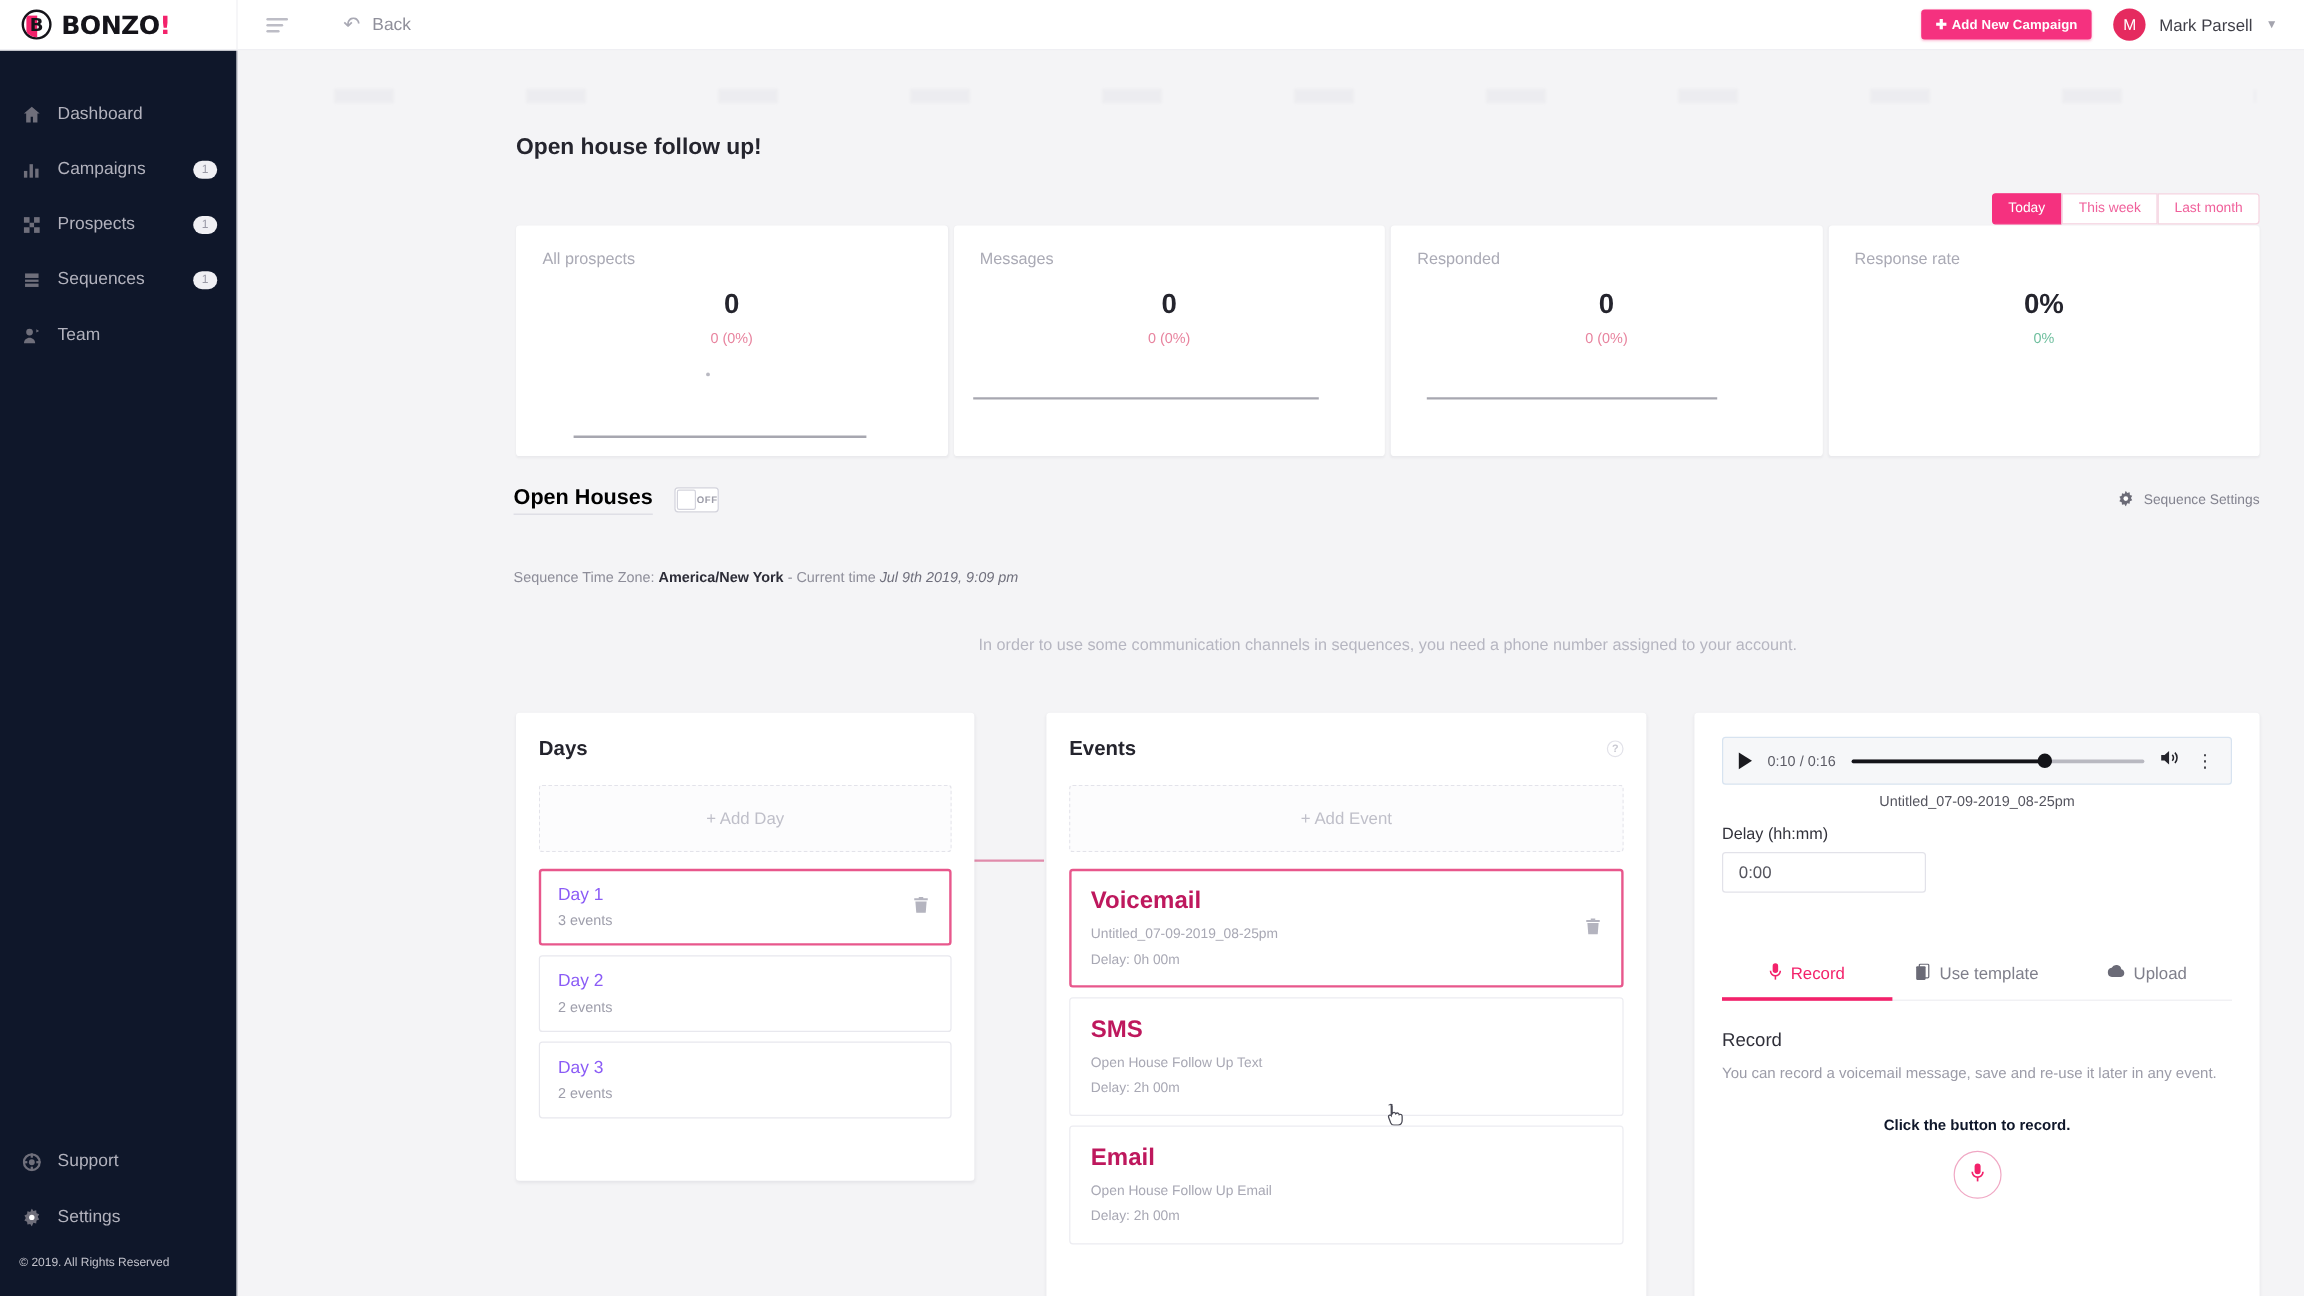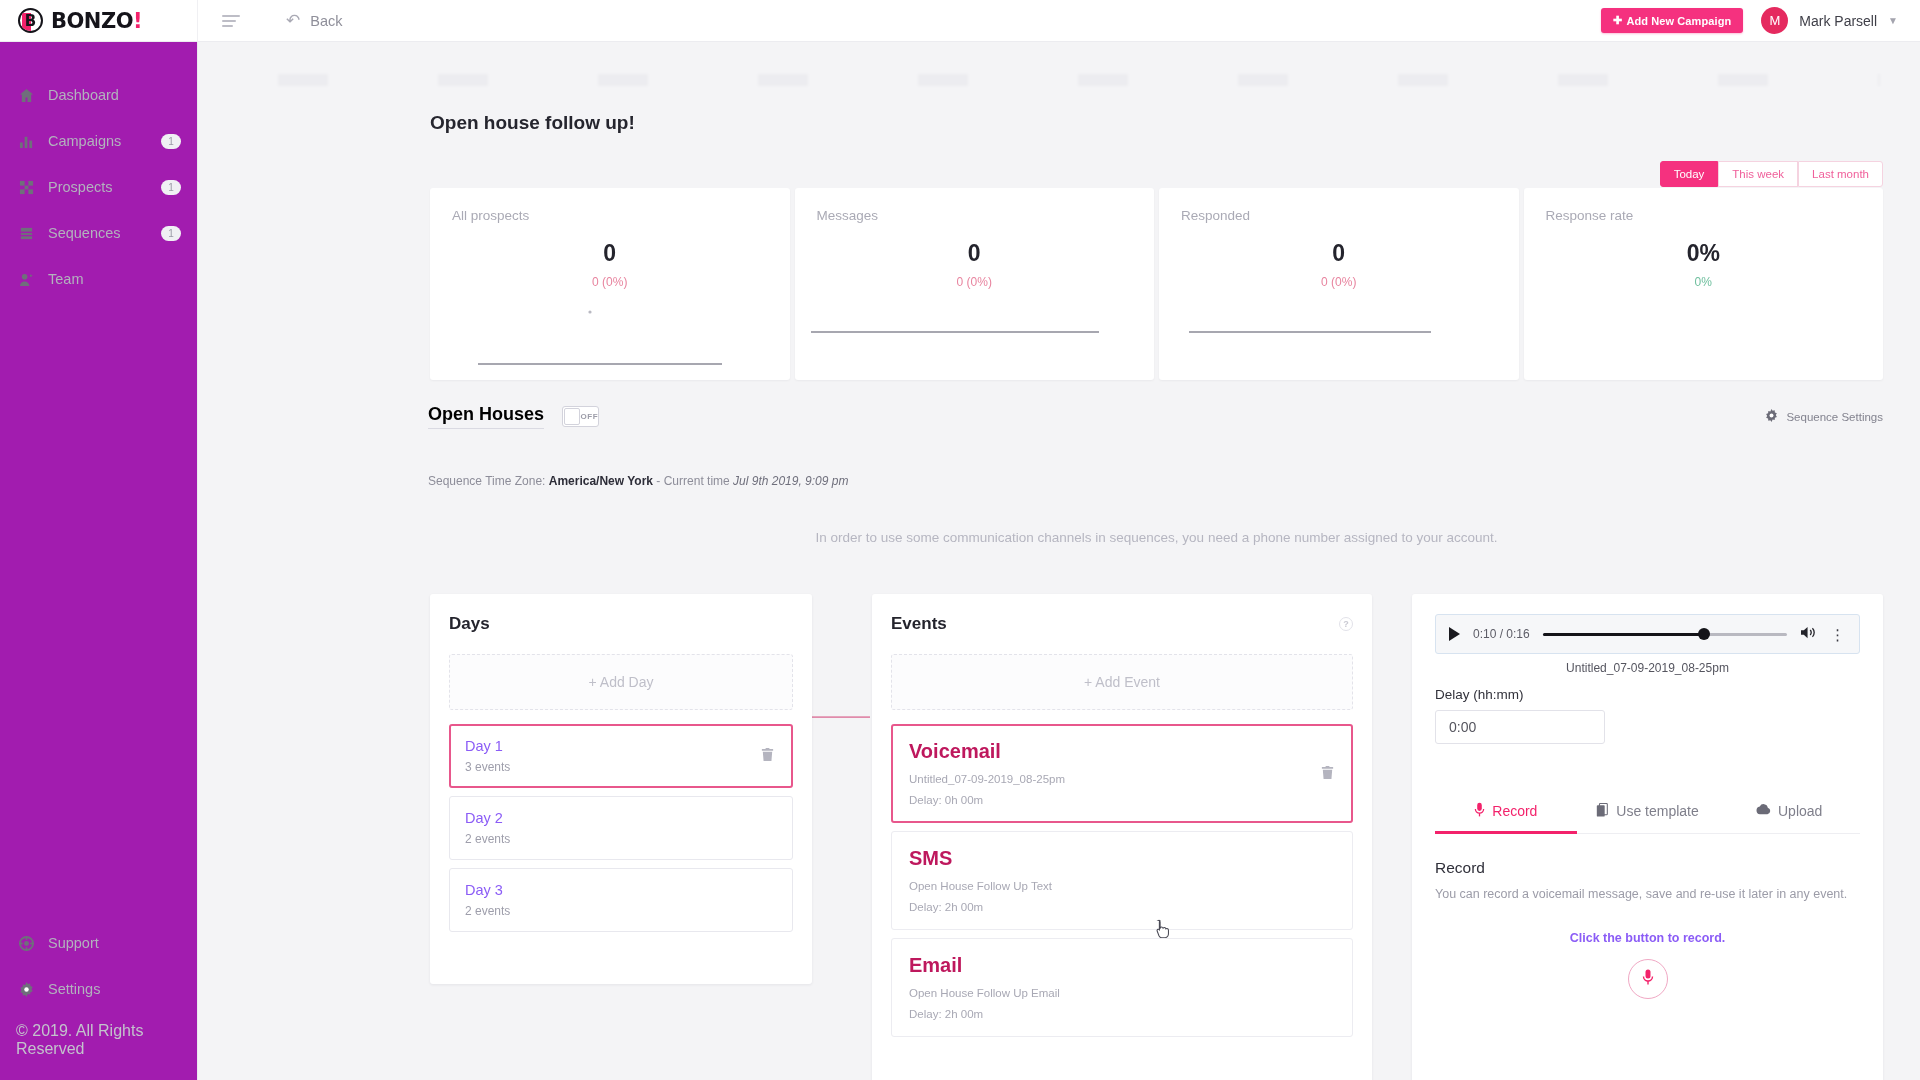--- a/index.html
+++ b/index.html
@@ -59,37 +59,37 @@
     font-size: 13px; display: flex; align-items: center; justify-content: center; font-weight: 500;
   }
   .user-name { font-size: 14px; color: #3f3f48; }
   .caret { color: #a4a4ae; font-size: 10px; }
 
   
   .body-row { flex: 1; display: flex; min-height: 0; }
 
   
   .sidebar {
-    width: 198px; flex: 0 0 198px; background: #a21caf;
+    width: 198px; flex: 0 0 198px; background: #0f172a;
     display: flex; flex-direction: column; position: relative;
     border-right: 1px solid #e9e9ee;
   }
   .nav-top { padding-top: 30px; }
   .nav-item {
     display: flex; align-items: center; height: 46px; padding: 0 16px 0 18px;
     gap: 13px; cursor: pointer; color: #b2b2bd; font-size: 14.5px;
   }
   .nav-item .ico { width: 17px; display: flex; justify-content: center; color: #6f6f7b; flex: 0 0 17px; }
   .nav-item .lbl { flex: 1; }
   .badge {
     background: #f0f0f4; color: #9a9aa6; font-size: 10px; border-radius: 8px;
     padding: 2px 7px; min-width: 20px; text-align: center;
   }
   .nav-bottom { margin-top: auto; padding-bottom: 8px; }
-  .copyright { font-size: 16px; color: #c3c3cc; padding: 10px 0 14px 16px; }
+  .copyright { font-size: 10px; color: #c3c3cc; padding: 10px 0 14px 16px; }
 
   
   .main { flex: 1; position: relative; overflow: hidden; background: #f4f4f6; }
   .ghost-row {
     position: absolute; top: 32px; left: 40px; right: 40px; height: 12px;
     opacity: .16; pointer-events: none;
     background: repeating-linear-gradient(90deg, transparent 0 40px, #c9c9d2 40px 90px, transparent 90px 160px);
     filter: blur(1.2px);
   }
   .page-title { position: absolute; top: 70px; left: 232px; font-size: 19px; font-weight: bold; color: #25252e; }
@@ -201,21 +201,21 @@
   .vm-tab {
     flex: 1; text-align: center; padding: 0 0 13px; font-size: 14px; color: #7f7f8b;
     cursor: pointer; display: flex; align-items: center; justify-content: center; gap: 7px;
     position: relative;
   }
   .vm-tab.active { color: #f3226b; }
   .vm-tab.active::after { content: ""; position: absolute; left: 0; right: 0; bottom: -1px; height: 3px; background: #f3226b; }
 
   .rec-title { font-size: 15.5px; color: #30303a; margin-top: 25px; }
   .rec-desc { font-size: 12.5px; color: #9c9ca8; margin-top: 10px; }
-  .rec-cta { text-align: center; font-size: 12.5px; font-weight: bold; color: #8b5cf6; margin-top: 30px; }
+  .rec-cta { text-align: center; font-size: 12.5px; font-weight: bold; color: #0f172a; margin-top: 30px; }
   .rec-btn {
     width: 40px; height: 40px; border-radius: 50%; border: 1px solid #f0a8c4;
     display: flex; align-items: center; justify-content: center; margin: 14px auto 0;
     cursor: pointer; background: #fff;
   }
 
   .cursor-ptr { position: absolute; left: 958px; top: 877px; width: 15px; height: 19px; pointer-events: none; z-index: 50; }
 </style>
 </head>
 <body>

